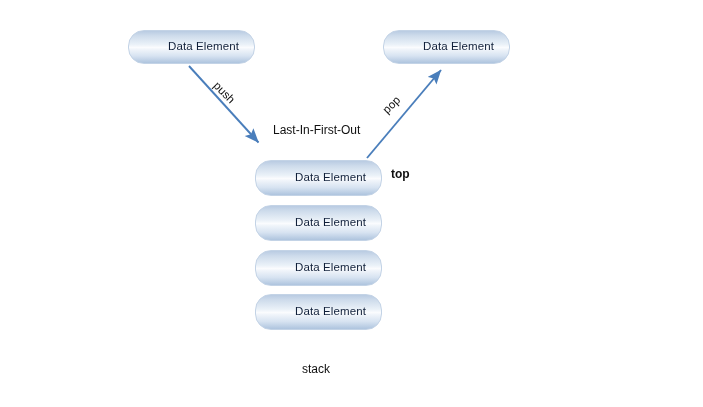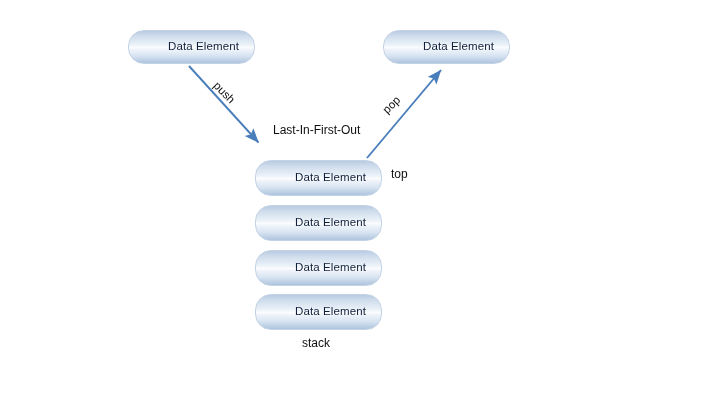--- a/index.html
+++ b/index.html
@@ -125,17 +125,17 @@
   </div>
 
   <div class="data-box" style="left:255px; top:250px; width:127px; height:36px;">
     <span class="lbl">Data Element</span>
   </div>
 
   <div class="data-box" style="left:255px; top:294px; width:127px; height:36px;">
     <span class="lbl">Data Element</span>
   </div>
 
-  <div class="plain-label" id="top-marker" style="left:391px; top:168px;">top</div>
+  <div class="plain-label" id="top-marker" style="left:391px; top:168px;font-weight:bold;">top</div>
 
-  <div class="plain-label" id="stack-caption" style="left:302px; top:337px;">stack</div>
+  <div class="plain-label" id="stack-caption" style="left:302px; top:363px;">stack</div>
 
 </div>
 
 </body></html>

